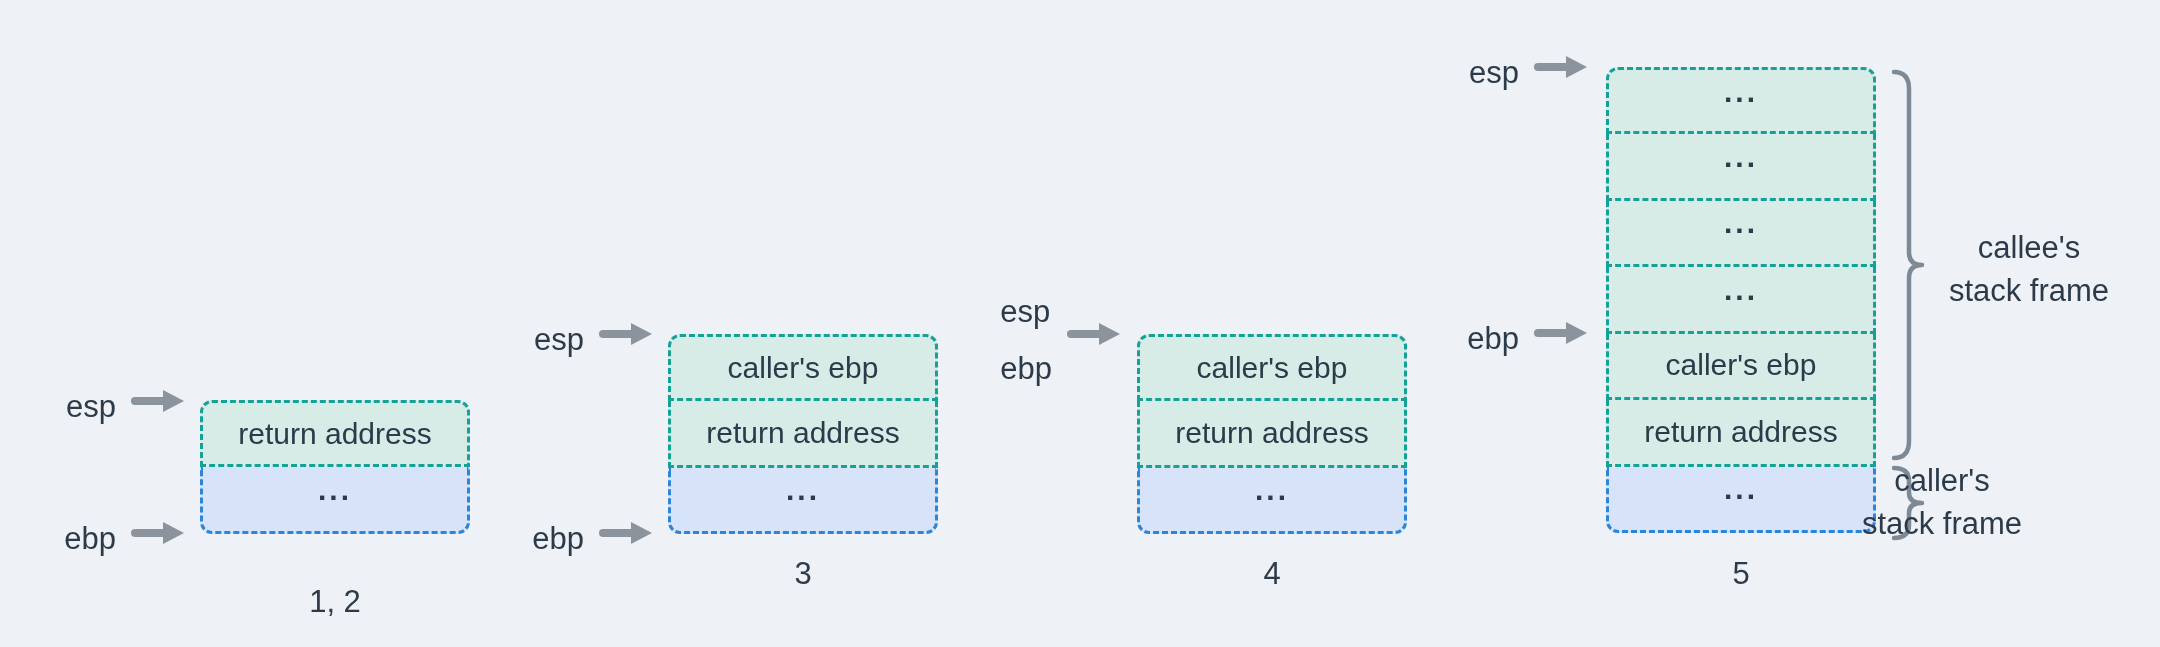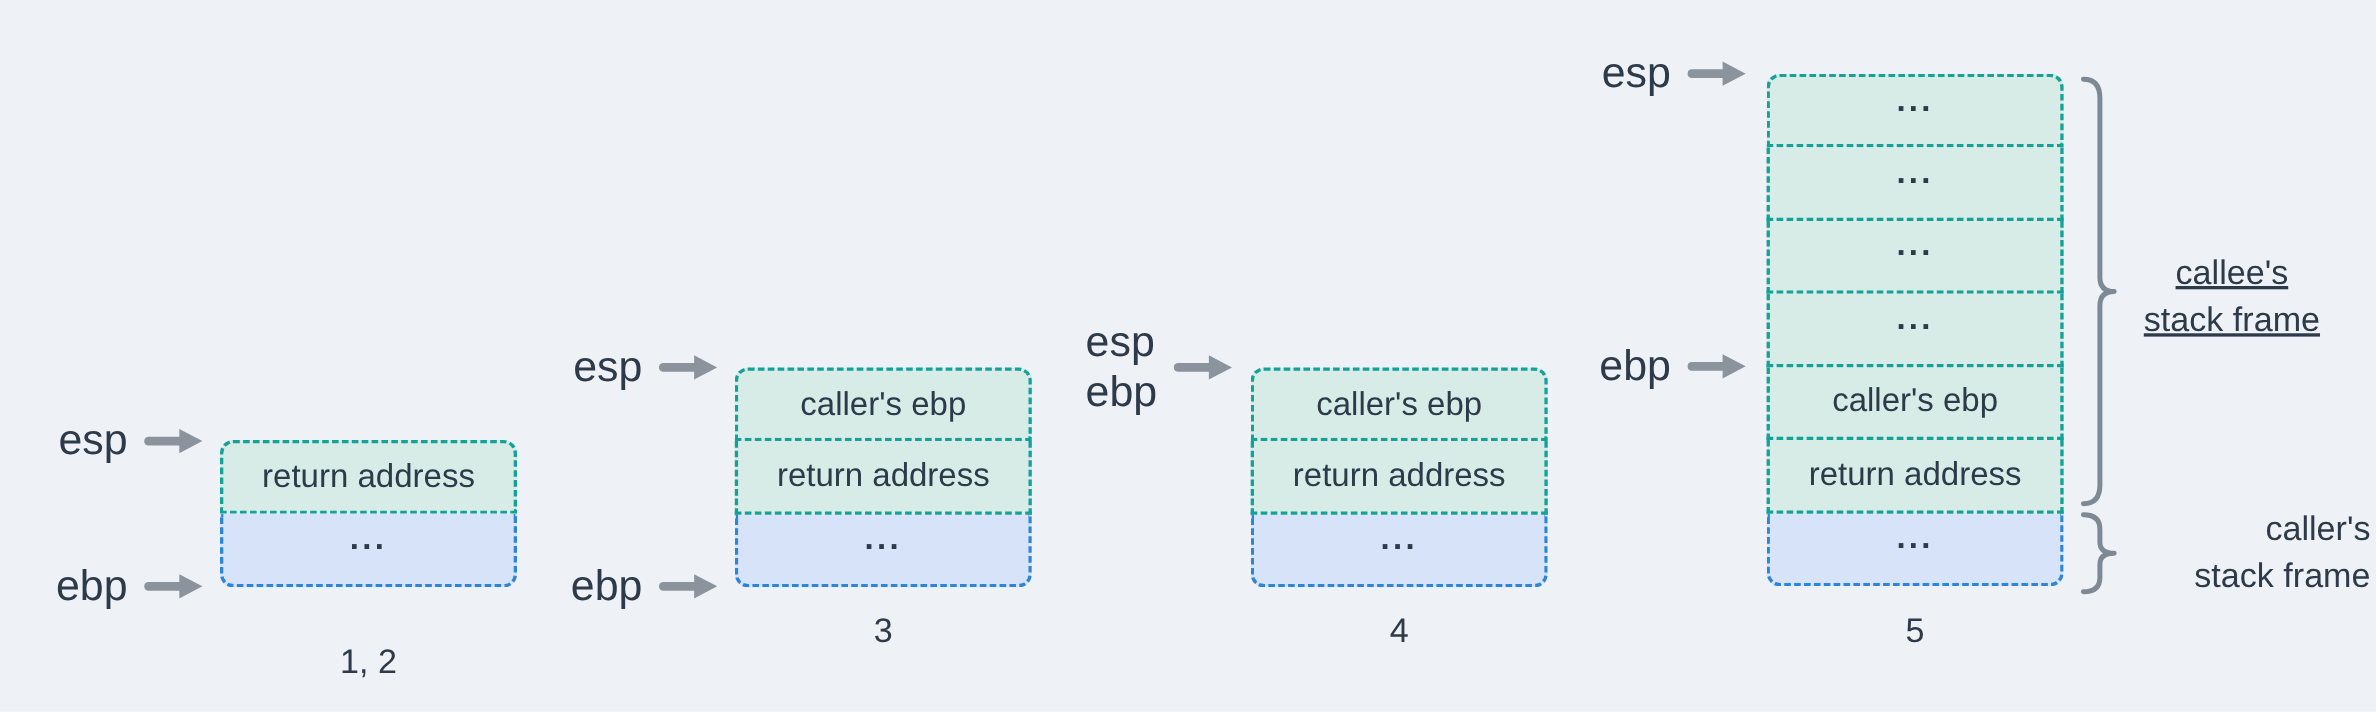--- a/index.html
+++ b/index.html
@@ -16,23 +16,24 @@
   .pointer {
     position: absolute;
     display: flex;
     align-items: center;
     justify-content: flex-end;
     gap: 15px;
     width: 240px;
     height: 34px;
   }
   .reg {
-    font-size: 39px;
+    font-size: 31px;
     color: var(--text, #2c3a49);
     white-space: nowrap;
+    margin-top: 12px;
   }
   .pointer.dual { height: 92px; }
   .pointer.dual .regs {
     display: flex;
     flex-direction: column;
     align-items: flex-start;
     line-height: 45px;
   }
   .arrow-icon { flex: none; display: block; }
   .arrow-icon line { stroke: var(--arrow, #8b939c); }
@@ -221,26 +222,26 @@
       <svg class="arrow-icon" width="54" height="26" viewBox="0 0 54 26">
         <line x1="4" y1="13" x2="34" y2="13" stroke-width="8" stroke-linecap="round"></line>
         <path d="M32,2 L53,13 L32,24 Z"></path>
       </svg>
     </div>
     <div class="caption" style="left:1606px;">5</div>
 
     <svg class="brace" style="left:1891px; top:69px;" width="34" height="392" viewBox="0 0 34 392">
       <path d="M3,3 Q18,3 18,20 L18,183 Q18,196 31,196 Q18,196 18,209 L18,372 Q18,389 3,389"></path>
     </svg>
-    <div class="frame-label" style="left:1929px; top:226px;text-decoration:underline;">
+    <div class="frame-label" style="left:1929px; top:226px;">
       <div>callee's</div>
       <div>stack frame</div>
     </div>
     <svg class="brace" style="left:1891px; top:465px;" width="34" height="76" viewBox="0 0 34 76">
       <path d="M3,3 Q18,3 18,16 L18,28 Q18,38 31,38 Q18,38 18,48 L18,60 Q18,73 3,73"></path>
     </svg>
-    <div class="frame-label" style="left:1955px; top:459px;text-align:right;">
+    <div class="frame-label" style="left:1842px; top:459px;">
       <div>caller's</div>
       <div>stack frame</div>
     </div>
   </div>
 
 </div>
 
 </body></html>

